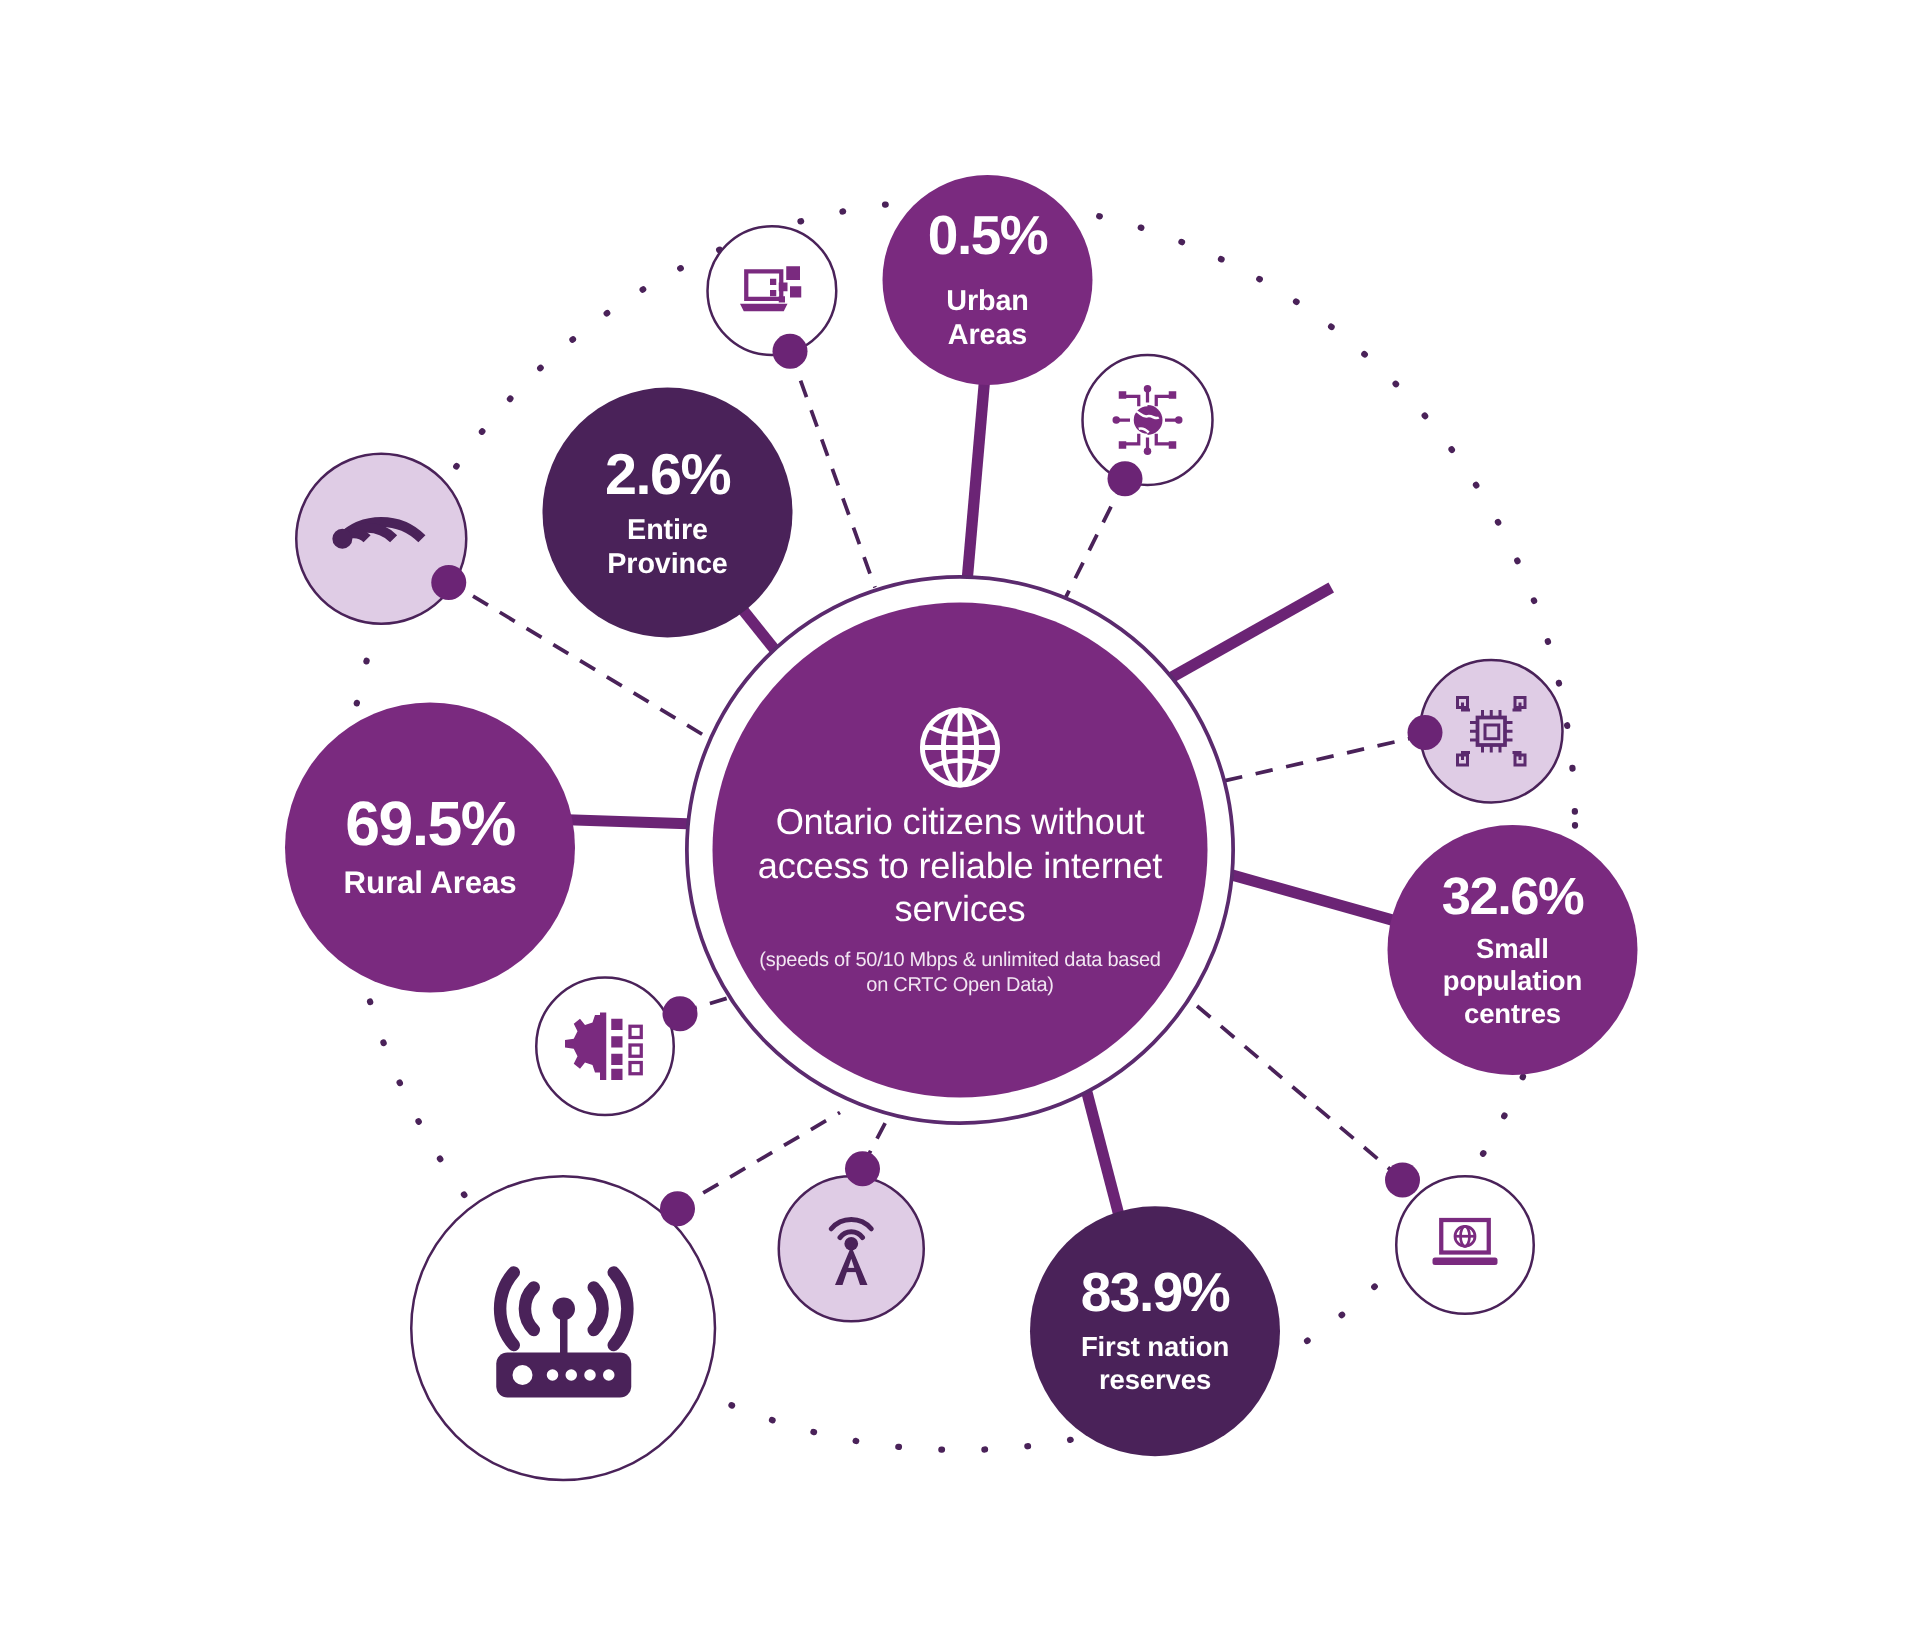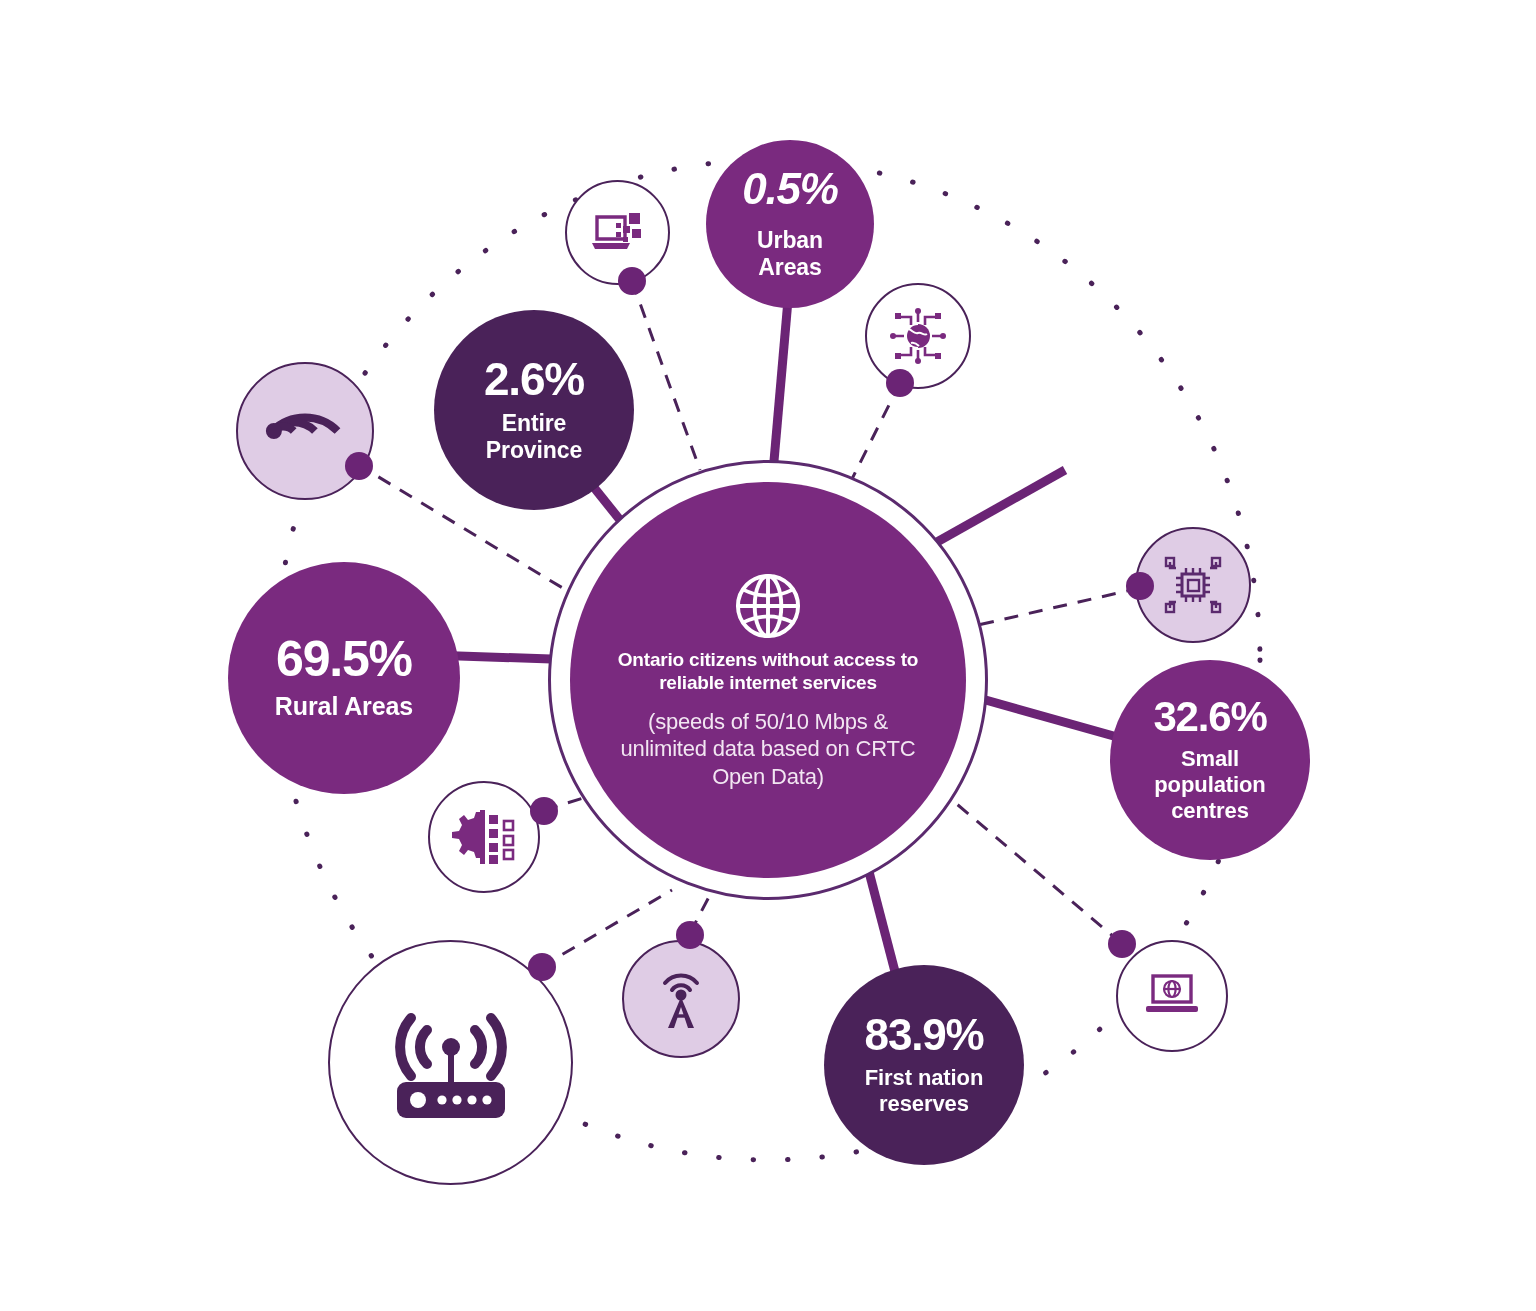--- a/index.html
+++ b/index.html
@@ -20,25 +20,25 @@
     background:#ffffff;
     border:3px solid #5B2A6E;
     box-shadow:0 0 0 0 transparent;
   }
   .center-core{
     background:#7A2A7F;color:#fff;
     padding:0 34px;
   }
   .center-core .globe{margin-bottom:6px;}
   .title{
-    font-size:19px;font-weight:bold;line-height:1.20;letter-spacing:-0.2px;
+    font-size:29px;font-weight:normal;line-height:1.20;letter-spacing:-0.2px;
     margin:0 0 13px 0;
   }
   .subtitle{
-    font-size:22px;font-weight:400;line-height:1.26;color:#F2E6F2;
+    font-size:16px;font-weight:400;line-height:1.26;color:#F2E6F2;
     margin:0;letter-spacing:-0.2px;
   }
 
   .stat{color:#ffffff;}
   .stat .pct{font-weight:bold;line-height:1.0;letter-spacing:-1.2px;}
   .stat .lbl{font-weight:bold;line-height:1.17;margin-top:8px;letter-spacing:-0.1px;}
 
   .fill-mid{background:#7A2A7F;}
   .fill-dark{background:#4A2259;}
 
@@ -90,21 +90,21 @@
         <path d="M11 18 Q32 28 53 18" fill="none" stroke="#fff" stroke-width="3.2"></path>
         <path d="M11 46 Q32 36 53 46" fill="none" stroke="#fff" stroke-width="3.2"></path>
         <line x1="32" y1="6" x2="32" y2="58" stroke="#fff" stroke-width="3.4"></line>
       </svg>
     </span>
     <p class="title">Ontario citizens without access to reliable internet services</p>
     <p class="subtitle">(speeds of 50/10 Mbps &amp; unlimited data based on CRTC Open Data)</p>
   </div>
 
   <div class="node stat fill-mid" style="left:706px;top:140px;width:168px;height:168px;">
-    <span class="pct" style="font-size:44px;font-style:italic;">0.5%</span>
+    <span class="pct" style="font-size:44px;">0.5%</span>
     <span class="lbl" style="font-size:23px;margin-top:16px;">Urban<br>Areas</span>
   </div>
 
 
   <div class="node stat fill-mid" style="left:1110px;top:660px;width:200px;height:200px;">
     <span class="pct" style="font-size:42px;">32.6%</span>
     <span class="lbl" style="font-size:22px;text-align:center;">Small<br>population<br>centres</span>
   </div>
 
   <div class="node stat fill-dark" style="left:824px;top:965px;width:200px;height:200px;">

